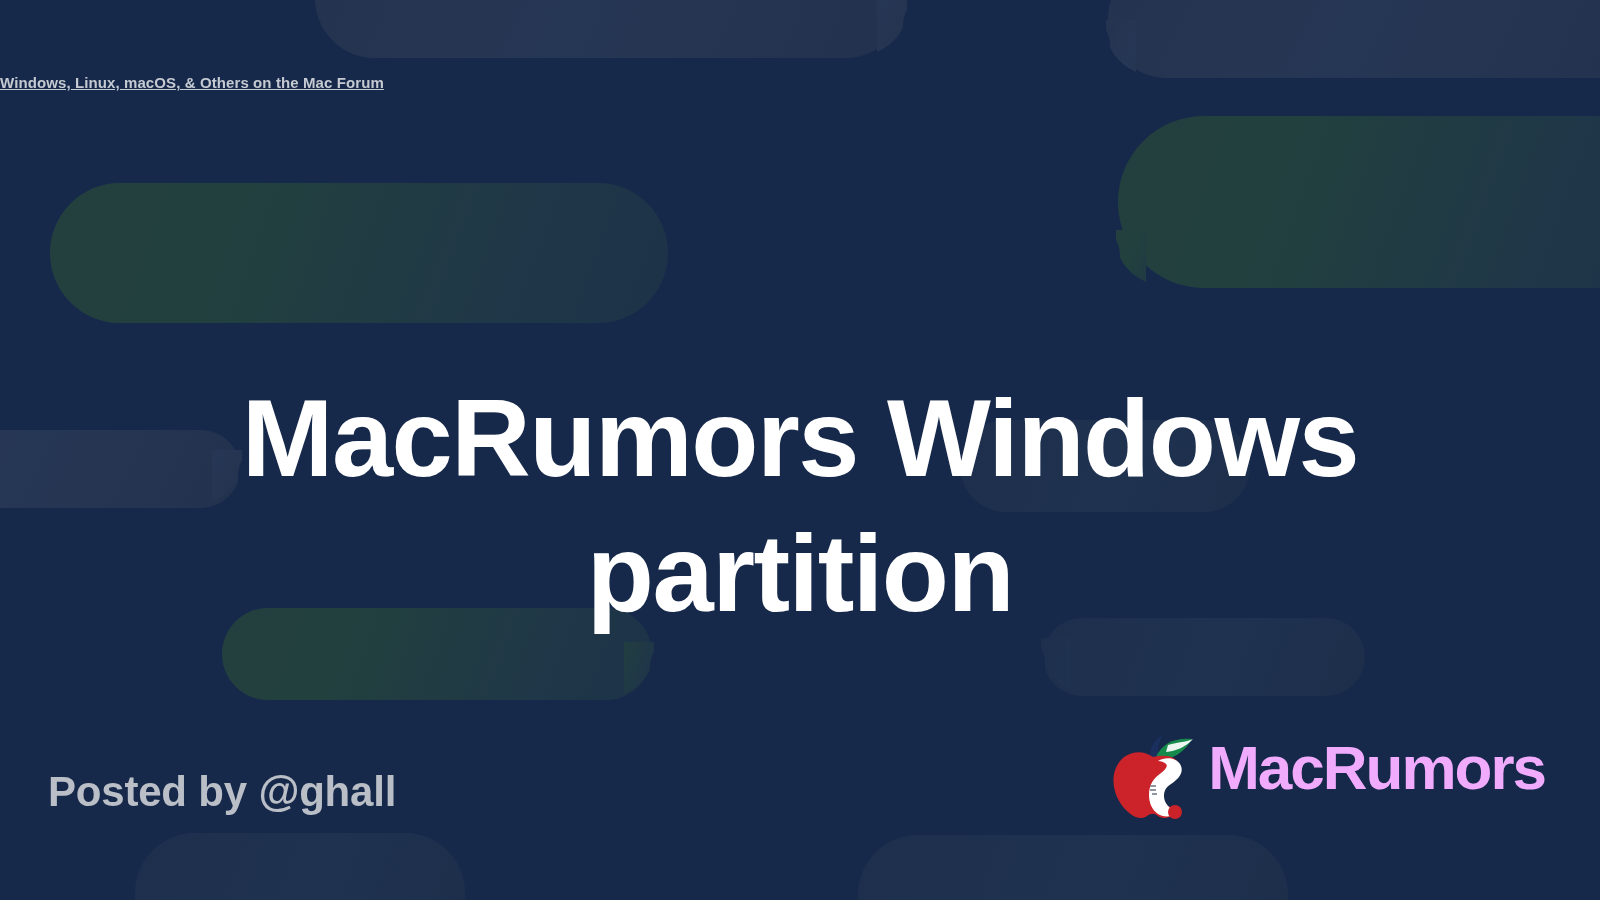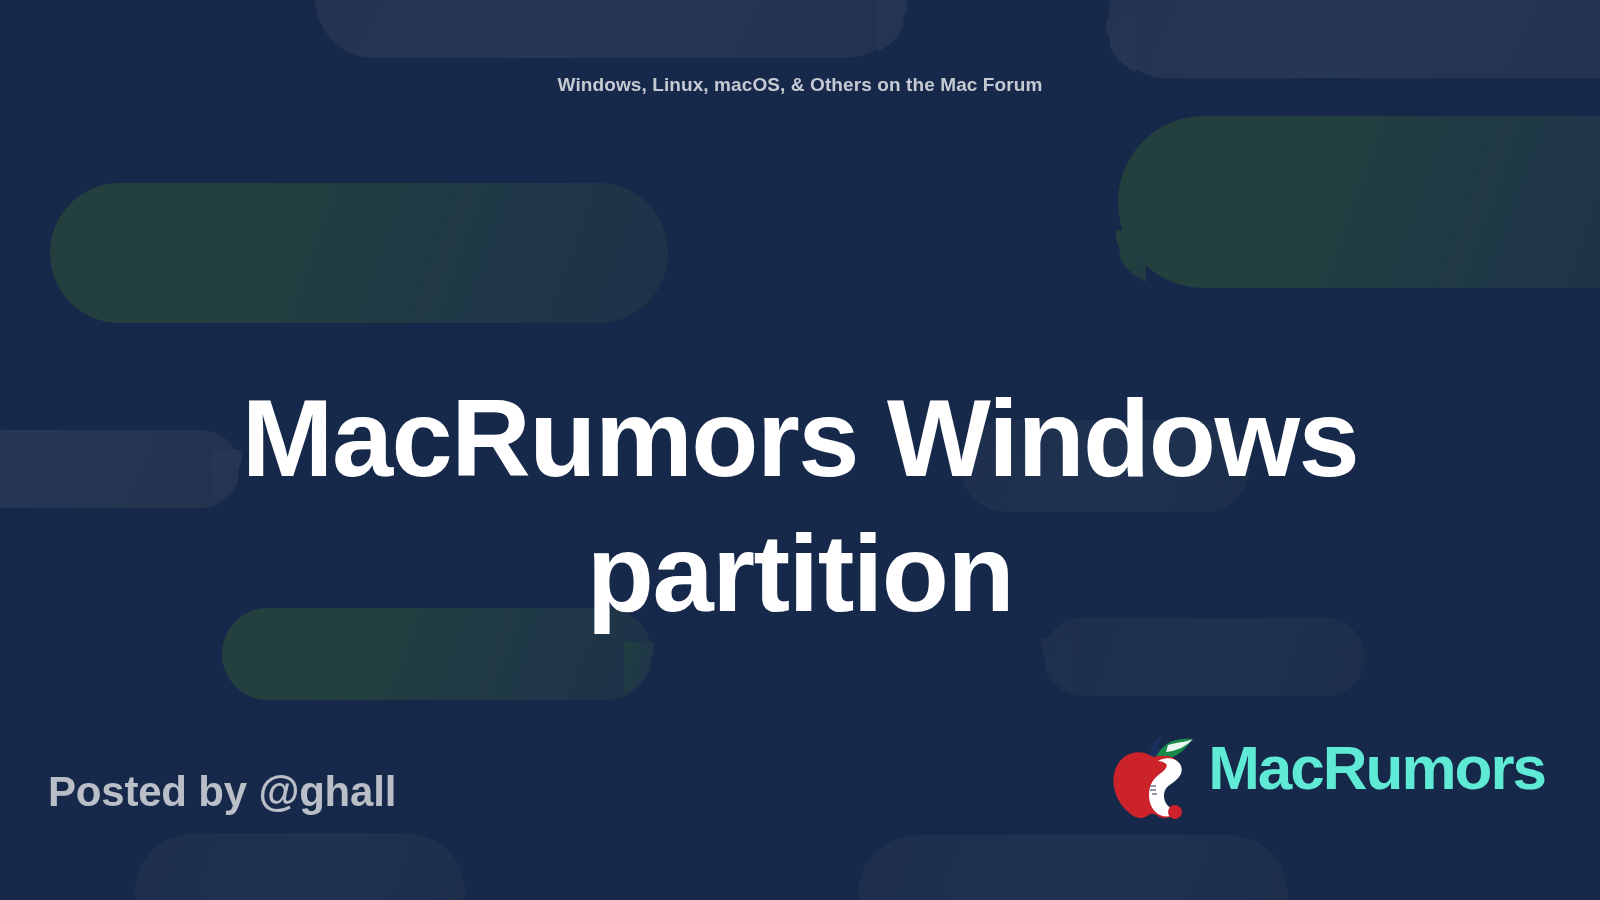--- a/index.html
+++ b/index.html
@@ -80,25 +80,25 @@
   
   #content {
     position: absolute;
     inset: 0;
   }
   #forum-name {
     position: absolute;
     top: 74px;
     left: 0;
     width: 100%;
-    text-align: center;
-    font-size: 19px;
+    font-size: 15px;
     font-weight: bold;
     letter-spacing: 0.1px;
     color: #c5cad2;
+    text-decoration: underline;
   }
   #title {
     position: absolute;
     top: 296px;
     left: 120px;
     width: 1360px;
     text-align: center;
     font-size: 110px;
     line-height: 135px;
     font-weight: bold;
@@ -122,21 +122,21 @@
     top: 733px;
     height: 90px;
     display: flex;
     align-items: center;
     gap: 6px;
   }
   #logo-apple { width: 96px; height: 90px; display: block; }
   #logo-wordmark {
     font-size: 62px;
     font-weight: bold;
-    color: #5eead4;
+    color: #f0abfc;
     letter-spacing: -2px;
     line-height: 1;
     margin-bottom: 20px;
   }
 </style>
 </head>
 <body>
 
 <div id="card">
 

